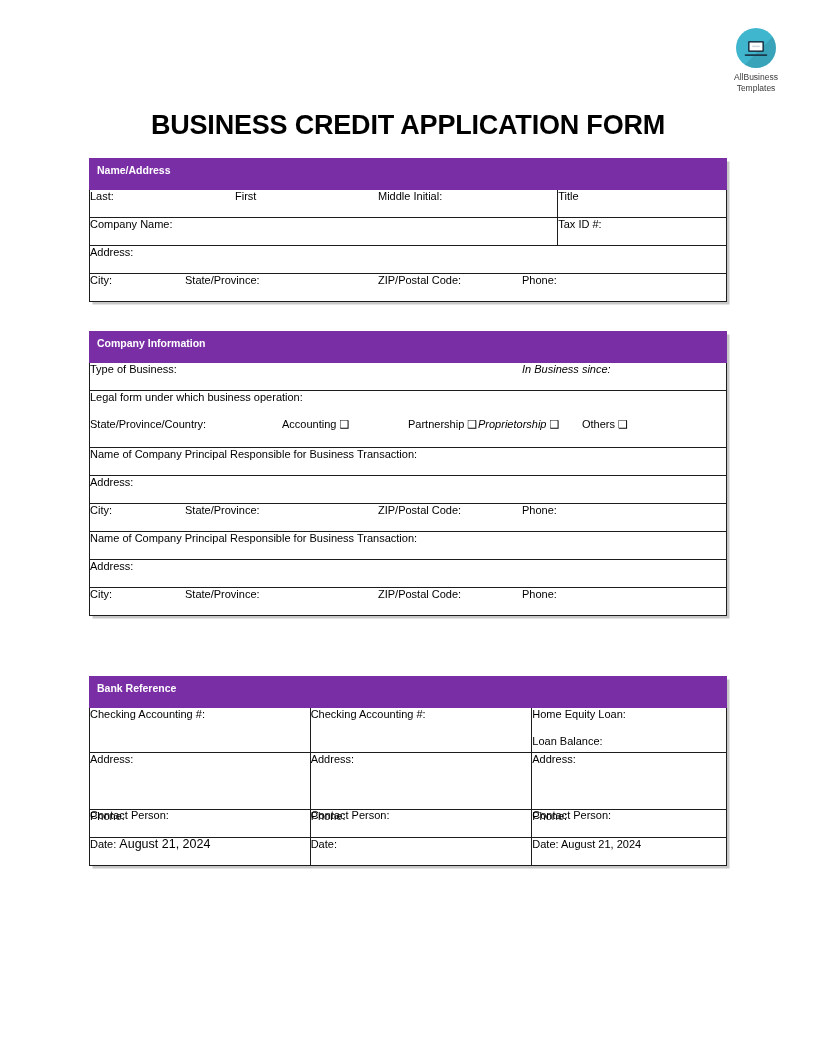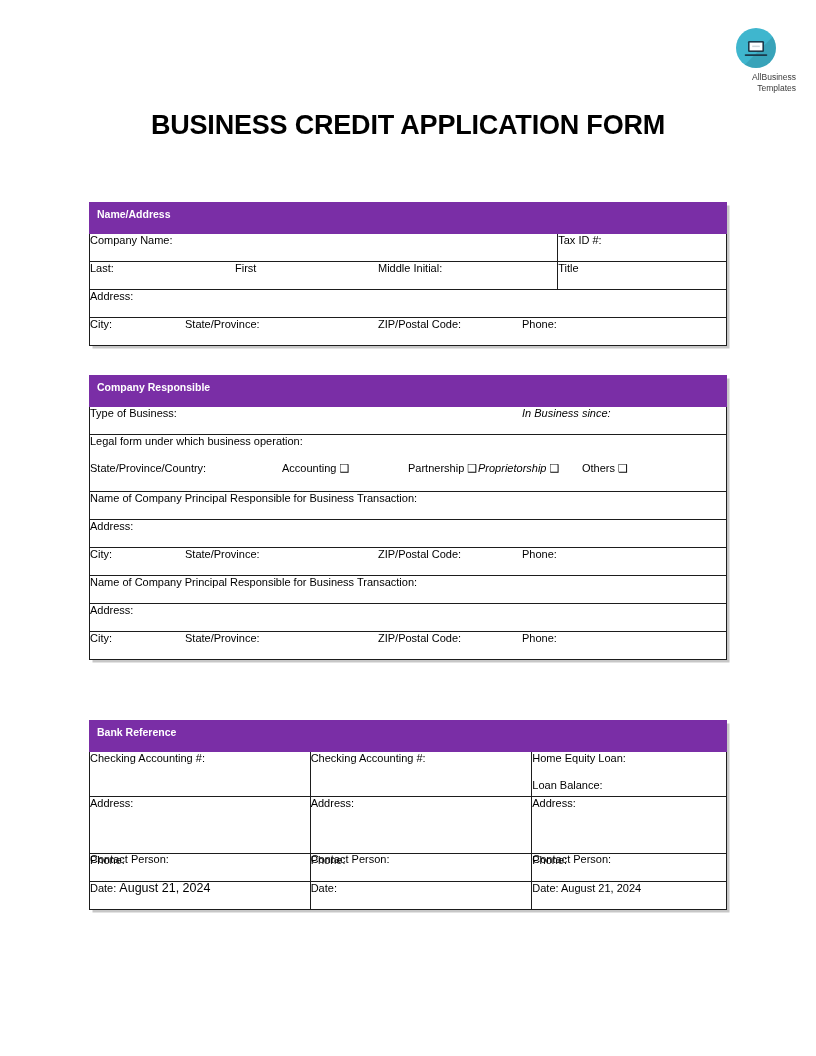--- a/index.html
+++ b/index.html
@@ -15,21 +15,21 @@
     color: #000000;
     overflow: hidden;
   }
 
   
   .logo-block {
     position: absolute;
     top: 28px;
     left: 716px;
     width: 80px;
-    text-align: right;
+    text-align: center;
   }
   .logo-circle {
     width: 40px;
     height: 40px;
     border-radius: 50%;
     background: #3FB6CE;
     margin: 0 auto 4px auto;
     position: relative;
     overflow: hidden;
   }
@@ -70,21 +70,20 @@
   }
 
   
   .ftable {
     position: absolute;
     left: 89px;
     width: 638px;
     border-collapse: collapse;
     box-shadow: 3px 3px 0 -0.5px rgba(0,0,0,0.22);
     background: #ffffff;
-    margin-top: 44px;
   }
   .ftable td {
     border: 1.3px solid #1d1d1d;
     padding: 0;
     vertical-align: top;
     font-size: 11px;
     line-height: 13px;
     font-family: "Liberation Sans", sans-serif;
   }
   .ftable td.hdr {
@@ -151,36 +150,36 @@
   <colgroup>
       <col style="width:469px">
       <col style="width:169px">
     </colgroup>
   <tbody>
       <tr>
     <td class="hdr" colspan="2">Name/Address</td>
   </tr>
   <tr>
     <td class="cellpad tall-1">
-      <span>Company Name:</span>
-    </td>
-    <td class="cellpad tall-1">
-      <span>Tax ID #:</span>
-    </td>
-  </tr>
-  <tr>
-    <td class="cellpad tall-1">
       <div class="tabrow">
         <span style="left:0px;">Last:</span>
         <span style="left:145px;">First</span>
         <span style="left:288px;">Middle Initial:</span>
       </div>
     </td>
     <td class="cellpad tall-1">
       <span>Title</span>
+    </td>
+  </tr>
+  <tr>
+    <td class="cellpad tall-1">
+      <span>Company Name:</span>
+    </td>
+    <td class="cellpad tall-1">
+      <span>Tax ID #:</span>
     </td>
   </tr>
   <tr>
     <td class="cellpad tall-1" colspan="2">
       <span>Address:</span>
     </td>
   </tr>
   <tr>
     <td class="cellpad tall-1" colspan="2">
       <div class="tabrow">
@@ -193,21 +192,21 @@
   </tr>
 </tbody>
   </table>
 
 <table class="ftable" style="top:331px;">
   <colgroup>
       <col style="width:638px">
     </colgroup>
   <tbody>
       <tr>
-    <td class="hdr">Company Responsible</td>
+    <td class="hdr">Company Information</td>
   </tr>
   <tr>
     <td class="cellpad tall-1">
       <div class="tabrow">
         <span style="left:0px;">Type of Business:</span>
         <span style="left:432px;font-style:italic;">In Business since:</span>
       </div>
     </td>
   </tr>
   <tr>

